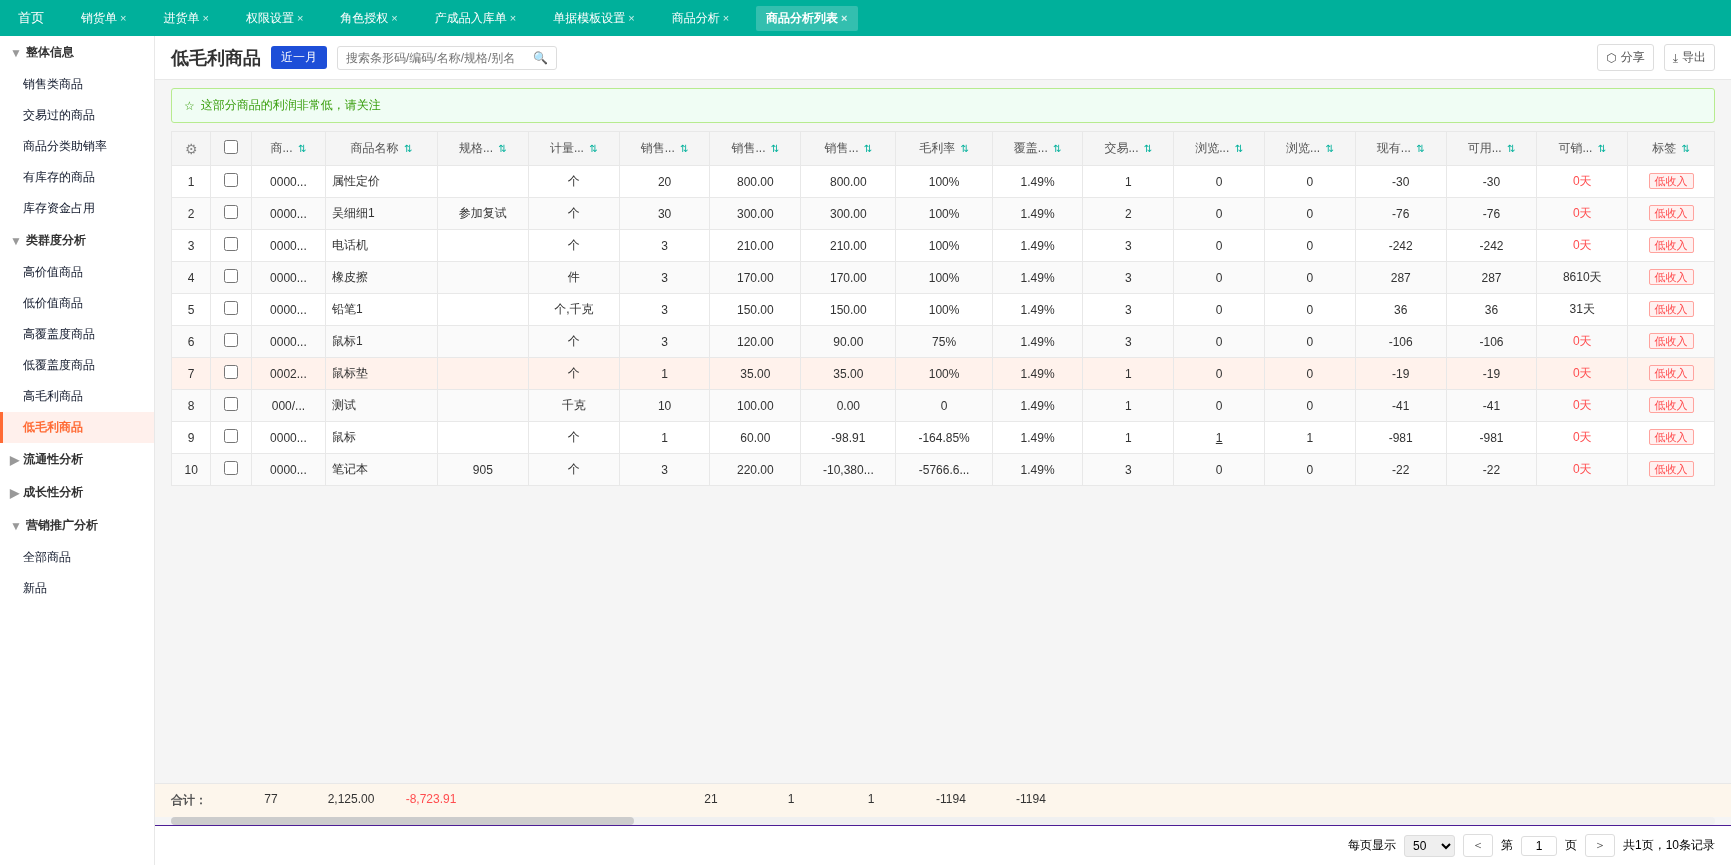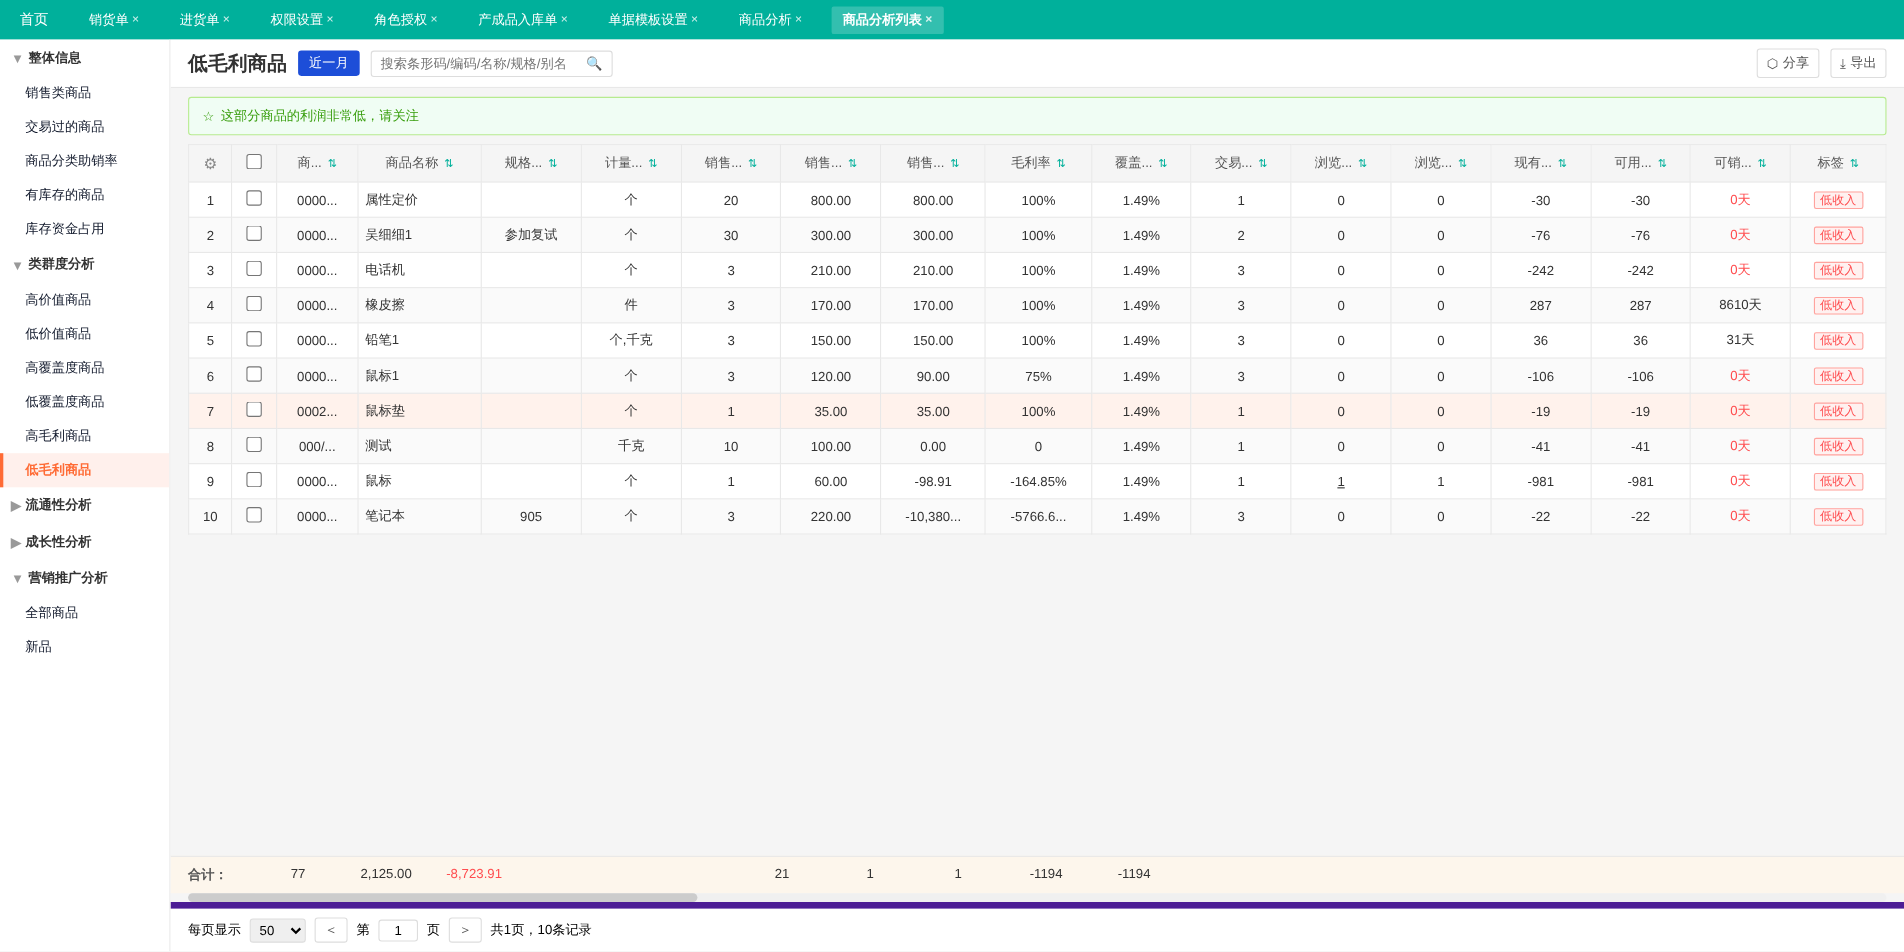--- a/index.html
+++ b/index.html
@@ -200,25 +200,25 @@
       padding: 0 8px;
       min-width: 80px;
       text-align: center;
       color: #333;
     }
     .footer-cell.red { color: #ff4d4f; }
 
     
     .pagination-bar {
       background: #fff;
-      border-top: 6px solid #4c1d95;
+      border-top: 1px solid #4c1d95;
       padding: 8px 16px;
       display: flex;
       align-items: center;
-      justify-content: flex-start;
+      justify-content: flex-end;
       gap: 8px;
       font-size: 12px;
     }
     .pagination-bar select {
       border: 1px solid #ddd;
       border-radius: 3px;
       padding: 2px 4px;
     }
     .page-btn {
       border: 1px solid #ddd;

